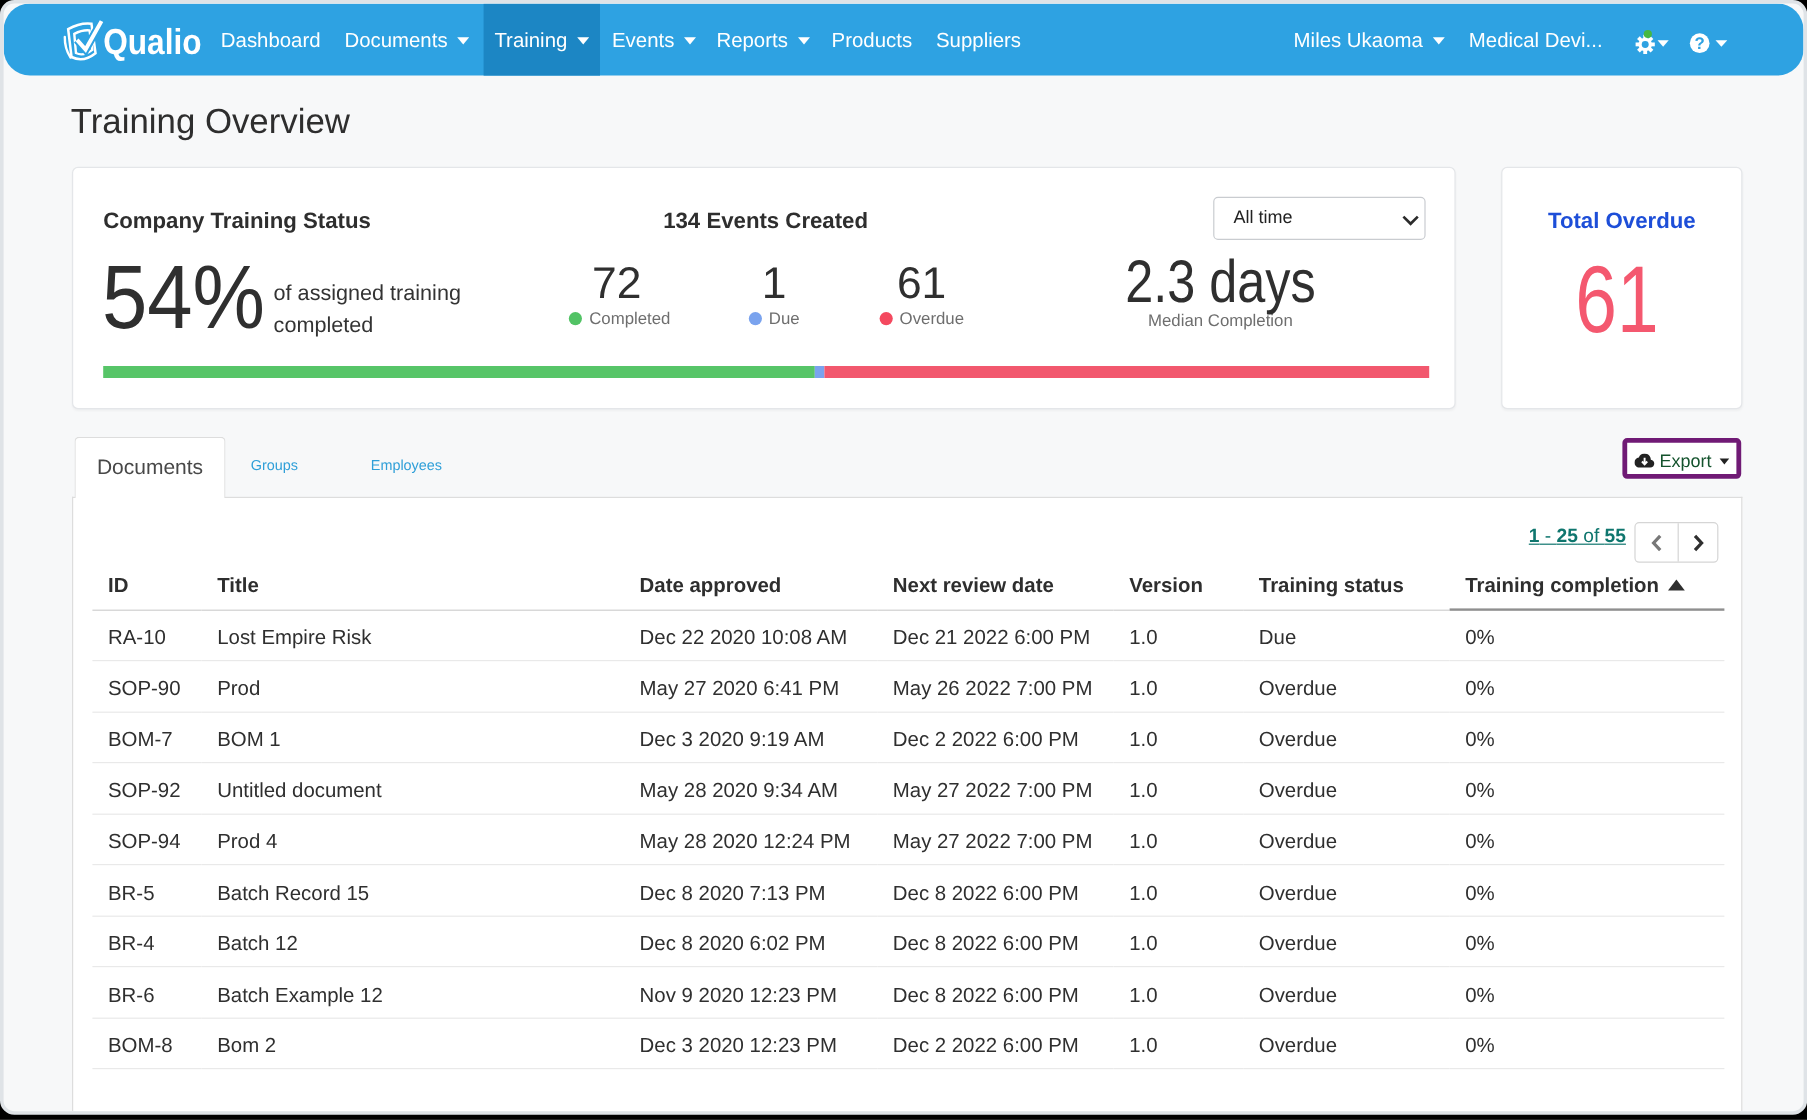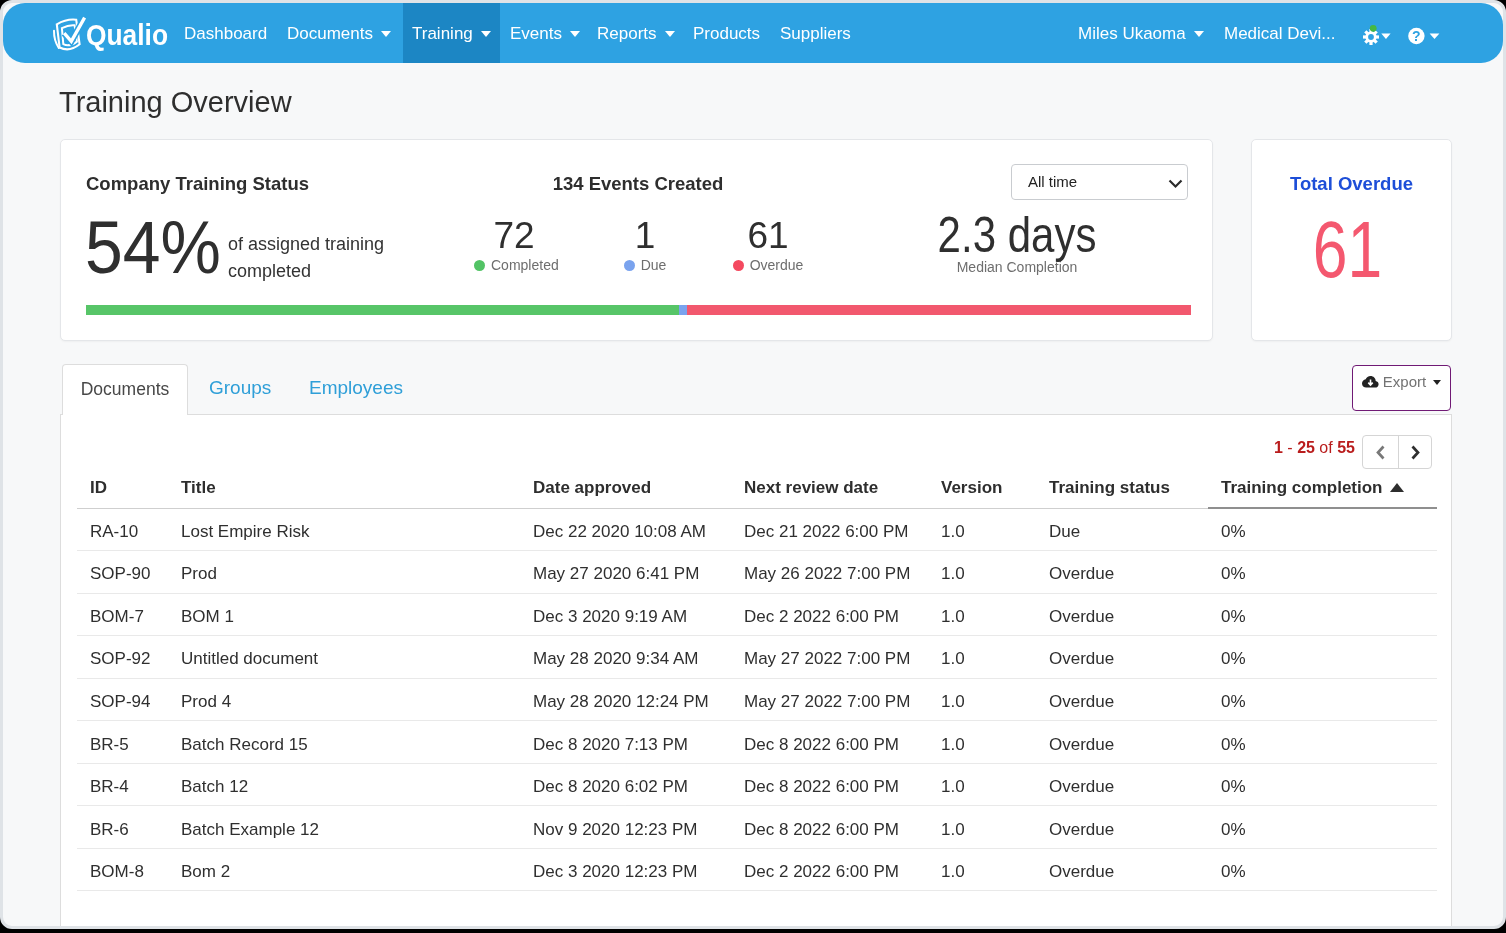--- a/index.html
+++ b/index.html
@@ -28,25 +28,25 @@
 .dot { display:inline-block; width:11px; height:11px; border-radius:50%; vertical-align:-1.5px; margin-right:6px; }
 .dgreen { background:#52c365; } .dblue { background:#7aa3ee; } .dred { background:#f4495f; }
 .selectbox { position:absolute; left:950px; top:24px; width:177px; height:36px; background:#fff; border:1px solid #c9ccd0; border-radius:4px; font-size:15px; color:#222; line-height:34px; padding-left:16px; }
 .selectbox svg { position:absolute; right:4px; top:12px; }
 .pbar { position:absolute; left:25px; top:165px; width:1105px; height:10px; font-size:0; }
 .pbar span { display:inline-block; height:10px; }
 .to-title { position:absolute; width:100%; text-align:center; top:33px; font-size:18.5px; font-weight:700; color:#1d4ed8; }
 .to-num { position:absolute; left:-4.5px; width:100%; text-align:center; top:70px; font-size:79px; color:#f4586f; line-height:79px; transform:scaleX(.79); transform-origin:50% 0; }
 
 .tab-active { position:absolute; left:59px; top:302px; width:126px; height:51px; background:#fff; border:1px solid #ddd; border-bottom:none; border-radius:4px 4px 0 0; text-align:center; line-height:48px; font-size:17.5px; color:#484848; z-index:3; }
-.tab-link { position:absolute; top:302px; height:50px; line-height:48px; font-size:19px; color:#2f9fd8; }
-.btn-export { position:absolute; left:1349px; top:303px; width:99px; height:46px; background:#fff; border:1px solid #701a75; border-radius:4px; font-size:15px; color:#737373; text-align:center; line-height:31px; }
+.tab-link { position:absolute; top:302px; height:50px; line-height:48px; font-size:12px; color:#2f9fd8; }
+.btn-export { position:absolute; left:1349px; top:303px; width:99px; height:34px; background:#fff; border:4px solid #701a75; border-radius:4px; font-size:15px; color:#14532d; text-align:center; line-height:31px; }
 
 .content { position:absolute; left:57px; top:352px; width:1392px; height:512px; background:#fff; border:1px solid #ddd; border-bottom:none; }
-.pagtext { position:absolute; left:1213px; top:24px; font-size:16px; color:#b91c1c; white-space:nowrap; }
+.pagtext { position:absolute; left:1213px; top:24px; font-size:16px; color:#0f766e; white-space:nowrap;text-decoration:underline; }
 .pagbtns { position:absolute; left:1301px; top:19.5px; width:70px; height:34px; border:1px solid #d5d5d5; border-radius:4px; background:#fff; }
 .pagbtns .sep { position:absolute; left:34.5px; top:0; width:1px; height:32px; background:#d5d5d5; }
 table.grid { position:absolute; left:16px; top:50px; width:1360px; border-collapse:collapse; table-layout:fixed; font-size:17px; color:#2f2f2f; }
 table.grid th { text-align:left; font-size:17px; font-weight:700; color:#2e2e2e; height:43px; vertical-align:middle; padding:3px 0 0 13px; border-bottom:1px solid #cfcfcf; }
 table.grid th.sorted { border-bottom:2px solid #8f8f8f; }
 table.grid td { padding:5px 0 0 13px; height:42.55px; border-bottom:1px solid #e9e9e9; }
 .sortcaret { display:inline-block; width:0; height:0; border-left:7px solid transparent; border-right:7px solid transparent; border-bottom:9px solid #2e2e2e; vertical-align:1px; margin-left:7px; }
 </style>
 </head>
 <body>

